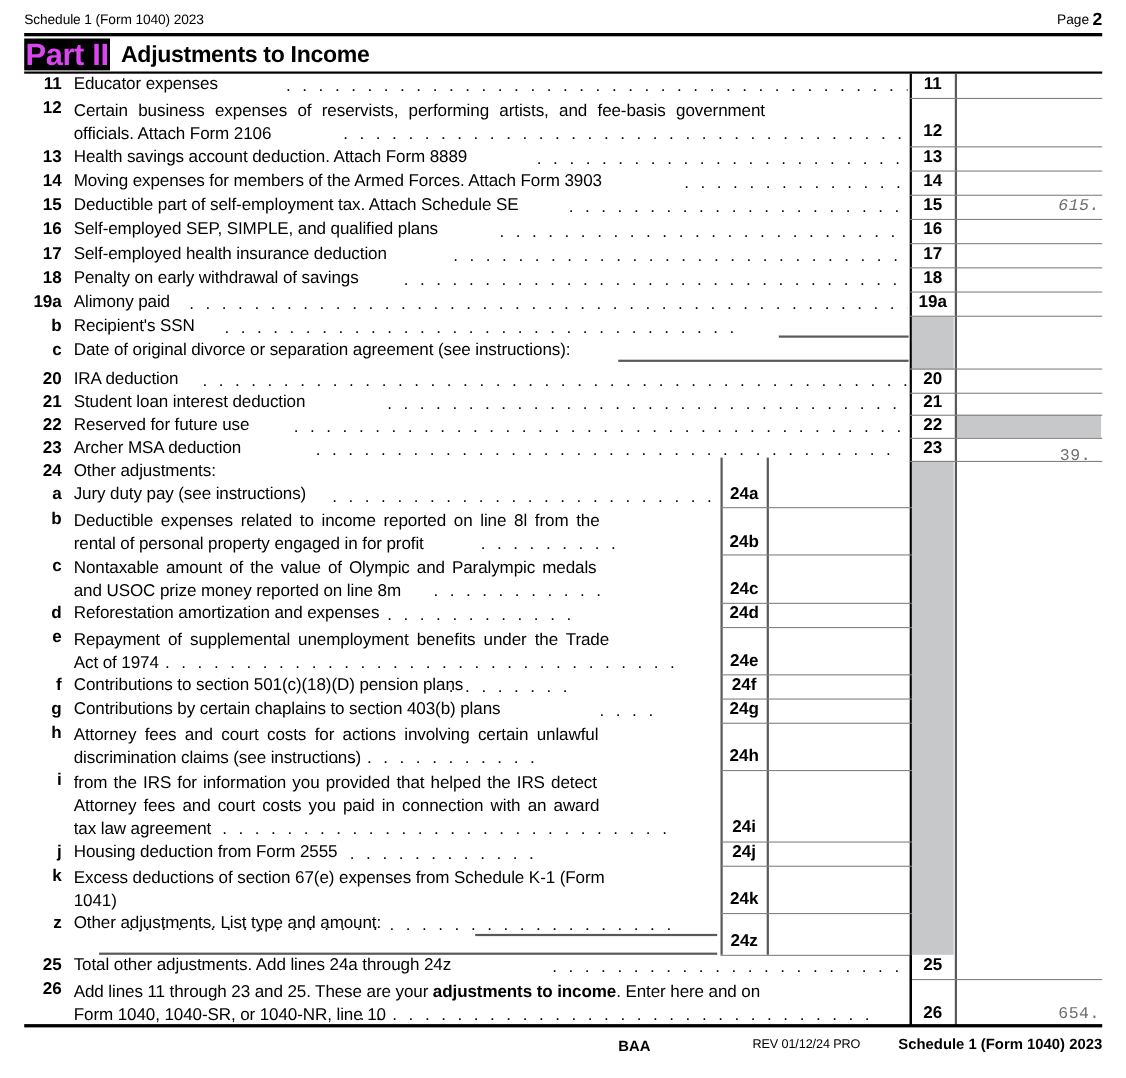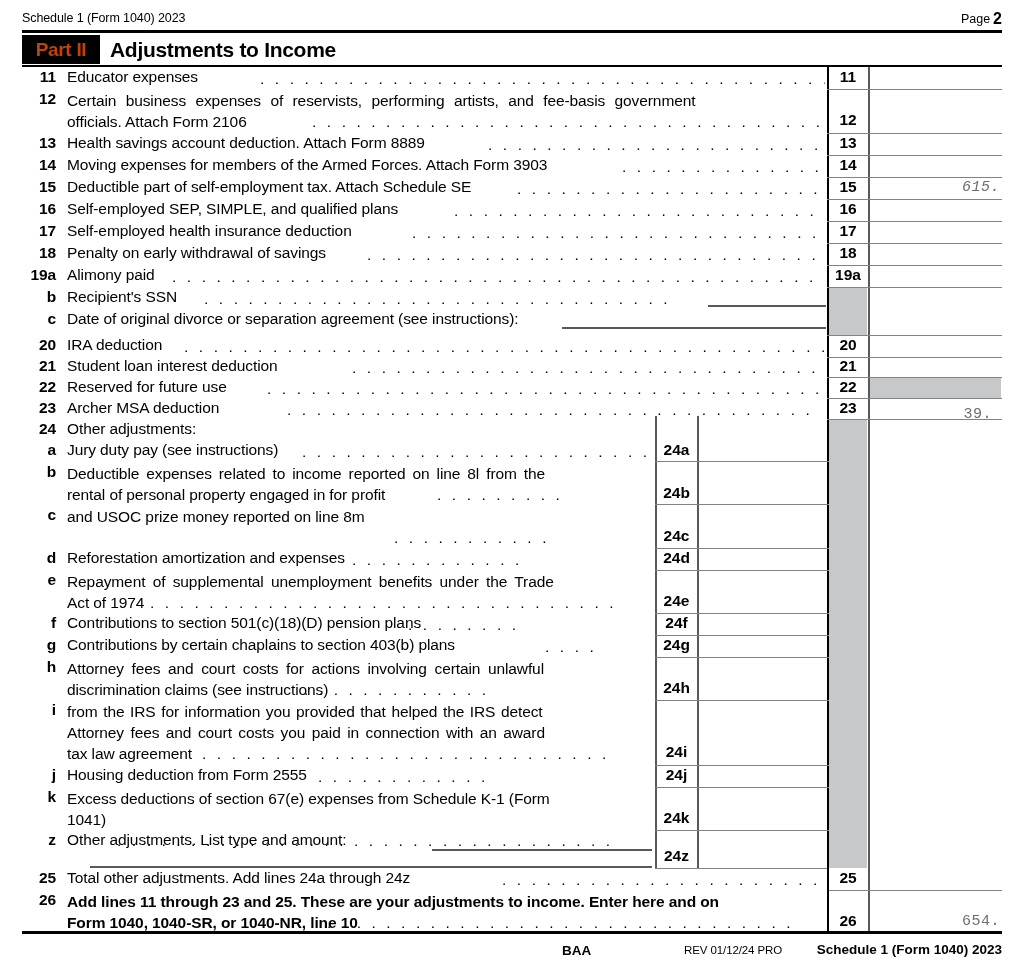--- a/index.html
+++ b/index.html
@@ -39,22 +39,22 @@
   
   .band-rule {
     position: absolute; left: 22px; top: 30px; width: 980px; height: 3px;
     background: #000;
   }
   .part-band {
     position: absolute; left: 22px; top: 35px; width: 980px; height: 29px;
   }
   .part-tag {
     position: absolute; left: 0; top: 0; width: 78px; height: 29px;
-    background: #000; color: #c2410c;
-    font-size: 19px; font-weight: bold;
+    background: #000; color: #d946ef;
+    font-size: 28px; font-weight: bold;
     display: flex; align-items: center; justify-content: center;
     letter-spacing: -0.3px;
   }
   .part-title {
     position: absolute; left: 88px; top: 0; height: 29px;
     display: flex; align-items: center;
     font-size: 21px; font-weight: bold; color: #000;
     letter-spacing: -0.3px;
   }
   .band-rule2 {
@@ -354,20 +354,21 @@
         <span class="ln">rental of personal property engaged in for profit</span>
       </span>
       <span class="leader" style="left:415px; top:21px; width:216px;">. . . . . . . . .</span>
     </div>
     <div class="numbox" style="left:634px; top:417px; width:41px;">24b</div>
     <div class="amt" style="left:678px; top:418px; width:124px;"></div>
 
     <div class="row" style="top:439px;">
       <span class="num sub">c</span>
       <span class="txt just" style="width:586px;">
+        <span class="ln" style="word-spacing:2.2px;">Nontaxable amount of the value of Olympic and Paralympic medals</span>
         <span class="ln">and USOC prize money reported on line 8m</span>
       </span>
       <span class="leader" style="left:372px; top:21px; width:259px;">. . . . . . . . . . .</span>
     </div>
     <div class="numbox" style="left:634px; top:460px; width:41px;">24c</div>
     <div class="amt" style="left:678px; top:461px; width:124px;"></div>
 
     <div class="row" style="top:482px;">
       <span class="num sub">d</span>
       <span class="txt">Reforestation amortization and expenses</span>
@@ -457,21 +458,21 @@
     <div class="row" style="top:802px;">
       <span class="num">25</span>
       <span class="txt">Total other adjustments. Add lines 24a through 24z</span>
       <span class="leader" style="left:480px; top:0; width:323px;">. . . . . . . . . . . . . . . . . . . . . .</span>
     </div>
     <div class="numbox" style="left:807px; top:802px; width:38px;">25</div>
     <div class="amt" style="left:850px; top:803px; width:128px;"></div>
 
     <div class="row" style="top:824px;">
       <span class="num">26</span>
-      <span class="txt" style="width:760px;font-weight:bold;">
+      <span class="txt" style="width:760px;">
         <span class="ln"><span>Add lines 11 through 23 and 25. These are your </span><b>adjustments to income</b><span>. Enter here and on</span></span>
         <span class="ln">Form 1040, 1040-SR, or 1040-NR, line 10</span>
       </span>
       <span class="leader" style="left:305px; top:21px; width:498px;">. . . . . . . . . . . . . . . . . . . . . . . . . . . . . . . .</span>
     </div>
     <div class="numbox" style="left:807px; top:845px; width:38px;">26</div>
     <div class="amt" style="left:850px; top:846px; width:128px;">654.</div>
 
   </div>
 

